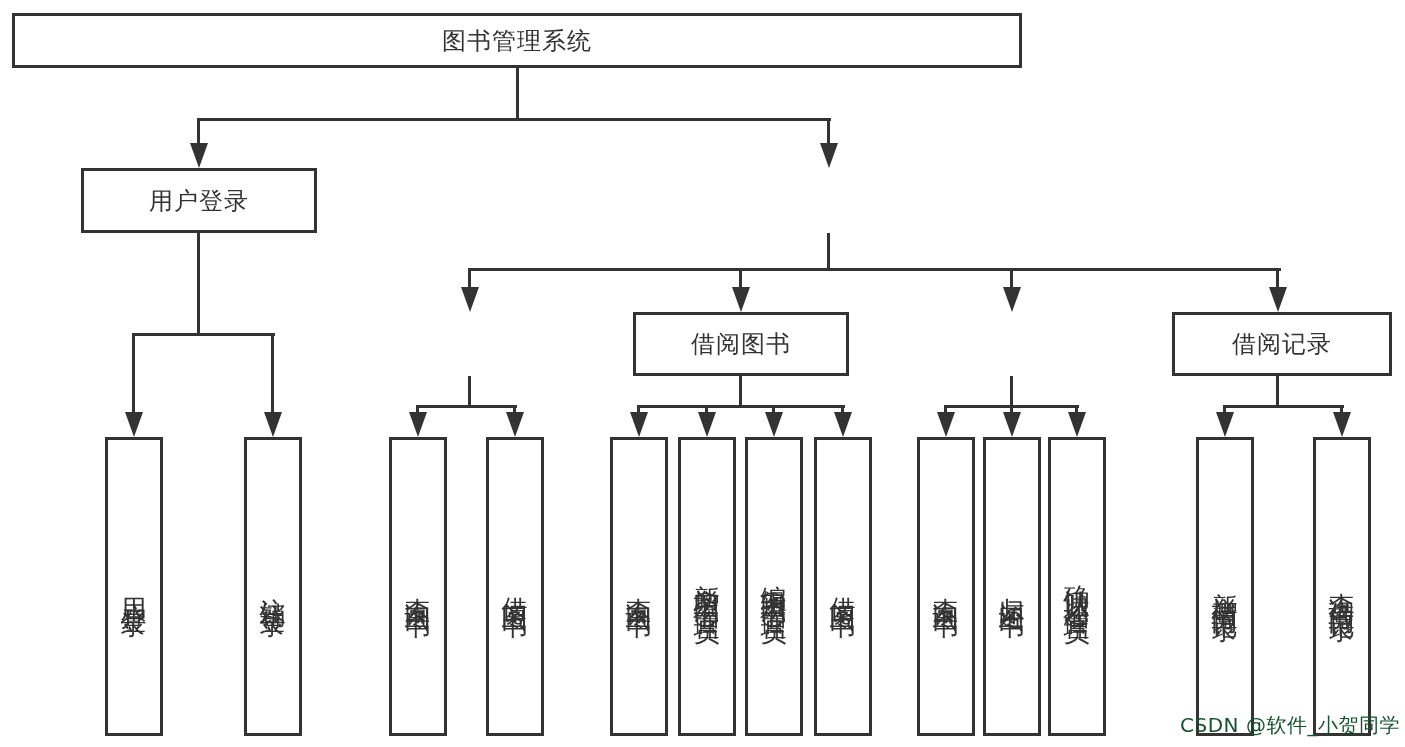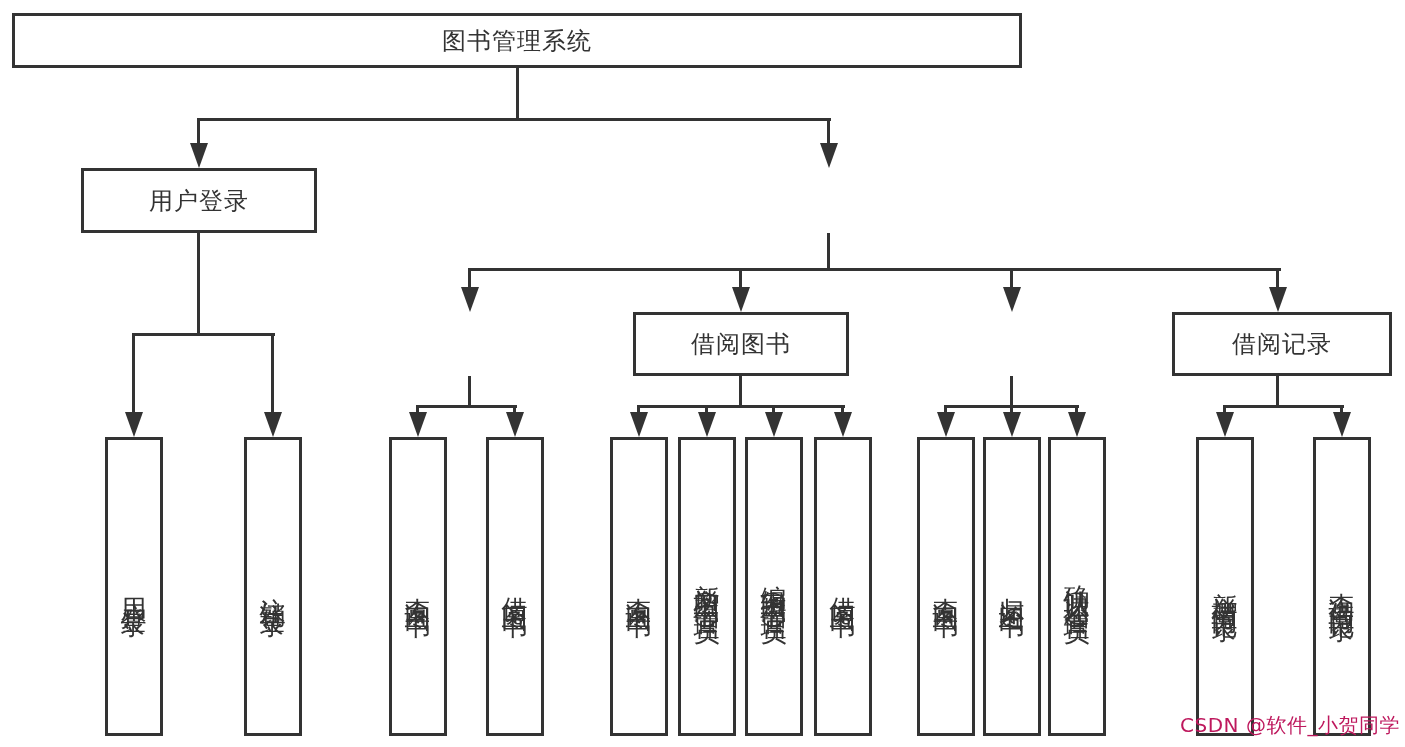--- a/index.html
+++ b/index.html
@@ -19,21 +19,21 @@
   }
   .vline{position:absolute;width:3px;background:#333333;}
   .hline{position:absolute;height:3px;background:#333333;}
   .arrow{
     position:absolute;width:0;height:0;border-style:solid;
     border-color:#333333 transparent transparent transparent;
     border-width:25px 9px 0 9px;
   }
   .watermark{
     position:absolute;left:1180px;top:712px;z-index:10;
-    font-size:20px;color:#be185d;letter-spacing:0.5px;white-space:nowrap;
+    font-size:20px;color:#14532d;letter-spacing:0.5px;white-space:nowrap;
   }
 </style>
 </head>
 <body>
 
 <div class="canvas">
 
   <div class="box" style="left:12px;top:13px;width:1010px;height:55px;">
     <span class="hlabel">图书管理系统</span>
   </div>

